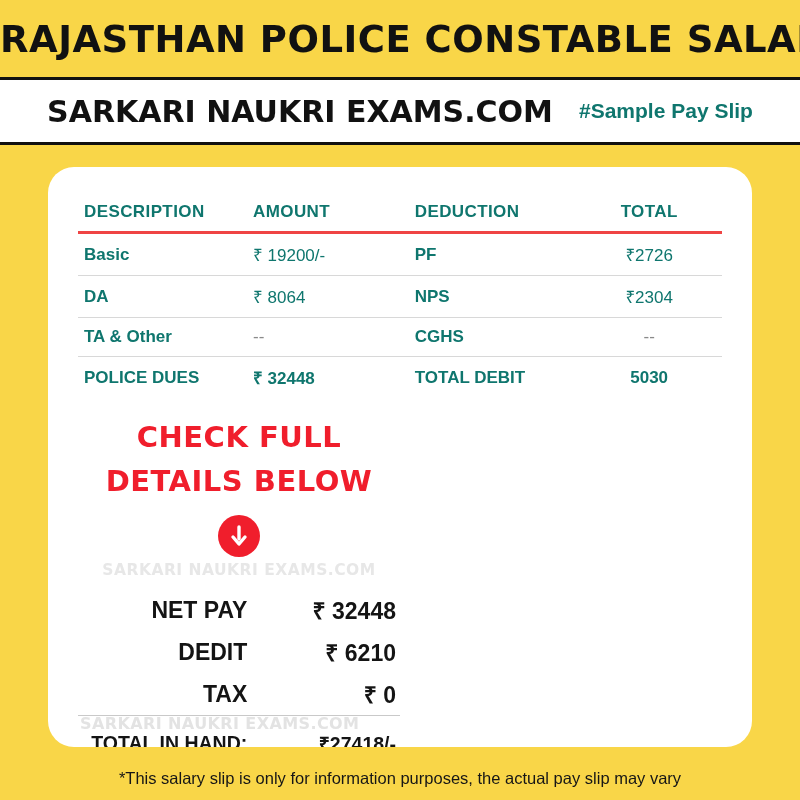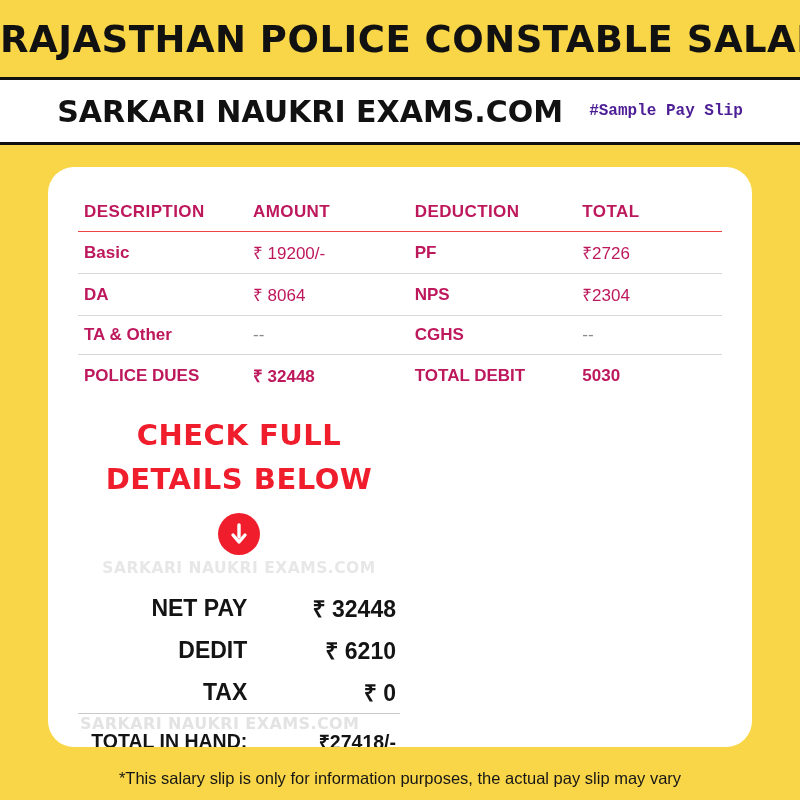--- a/index.html
+++ b/index.html
@@ -50,24 +50,24 @@
     border-bottom: 3px solid #111;
   }
   .site-name {
     font-family: "DejaVu Sans", sans-serif;
     font-weight: bold;
     font-size: 30px;
     color: #111111;
     letter-spacing: 0px;
   }
   .sample-tag {
-    font-family: Liberation Mono, monospace;
-    font-weight: bold;
-    font-size: 16px;
-    color: #4c1d95;
+    font-family: Liberation Sans, sans-serif;
+    font-weight: bold;
+    font-size: 21px;
+    color: #0f766e;
   }
 
   
   .card-wrap {
     flex: 1;
     padding: 22px 48px 0 48px;
     box-sizing: border-box;
   }
   .card {
     background: #ffffff;
@@ -80,40 +80,40 @@
   }
 
   table.slip {
     width: 100%;
     border-collapse: collapse;
     table-layout: fixed;
   }
   table.slip td, table.slip th {
     padding: 9px 6px;
     font-size: 17px;
-    color: #be185d;
+    color: #0f766e;
     font-family: "Liberation Sans", sans-serif;
   }
   .col-desc   { width: 27%; text-align: left; }
   .col-amount { width: 23%; }
   .col-ded    { width: 27%; text-align: left; padding-left: 22px !important;}
-  .col-total  { width: 23%; text-align: left; }
+  .col-total  { width: 23%; text-align: center; }
 
   .hdr td {
     font-weight: bold;
     font-size: 16.5px;
     letter-spacing: 0.4px;
     padding-bottom: 14px;
   }
   .row td {
     font-weight: bold;
     font-size: 18px;
     border-bottom: 1px solid #d8d8d8;
   }
-  .row.first td { border-top: 1px solid #ef4444; }
+  .row.first td { border-top: 3px solid #ef4444; }
   .row td.col-amount, .row td.col-total { font-weight: normal; }
   .row td.muted { color: #8a8a8a; }
 
   .totals td {
     font-weight: bold;
     font-size: 19px;
     padding-top: 16px;
     padding-bottom: 14px;
   }
 

